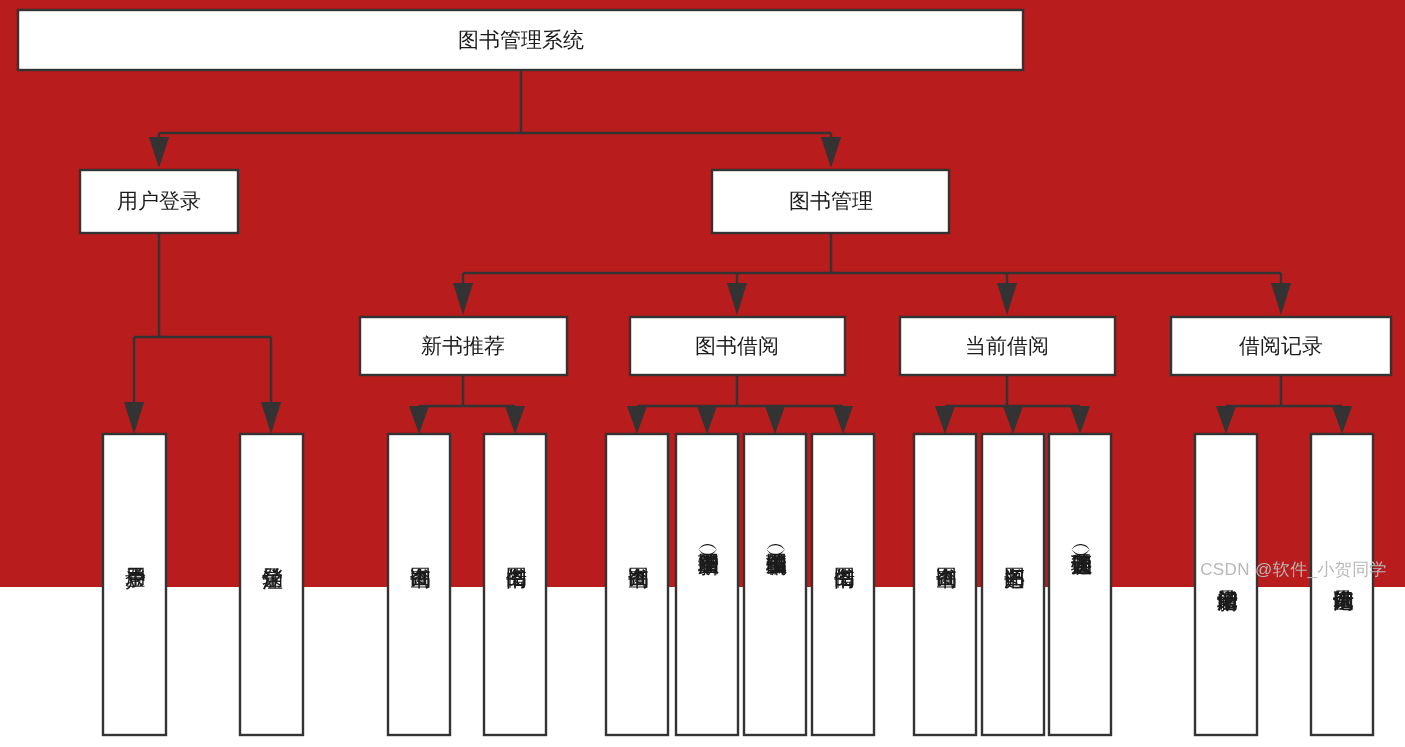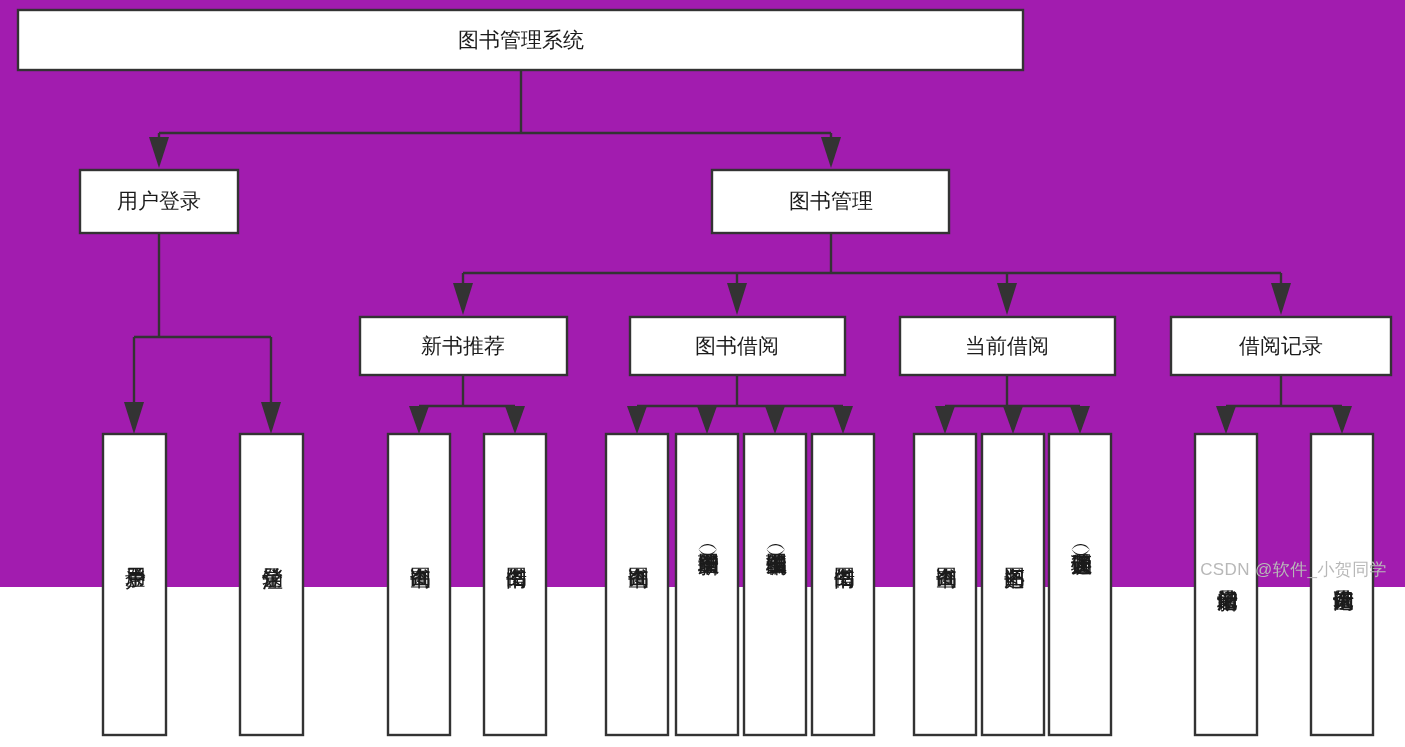--- a/index.html
+++ b/index.html
@@ -10,21 +10,21 @@
   body {
     width: 1405px;
     height: 747px;
     font-family: "Liberation Sans", "DejaVu Sans", sans-serif;
     overflow: hidden;
   }
   #diagram-root {
     position: relative;
     width: 1405px;
     height: 587px;
-    background: #a21caf;
+    background: #b91c1c;
   }
   svg#flow-svg {
     position: absolute;
     top: 0;
     left: 0;
     width: 1405px;
     height: 747px;
     display: block;
   }
   .box-rect {

